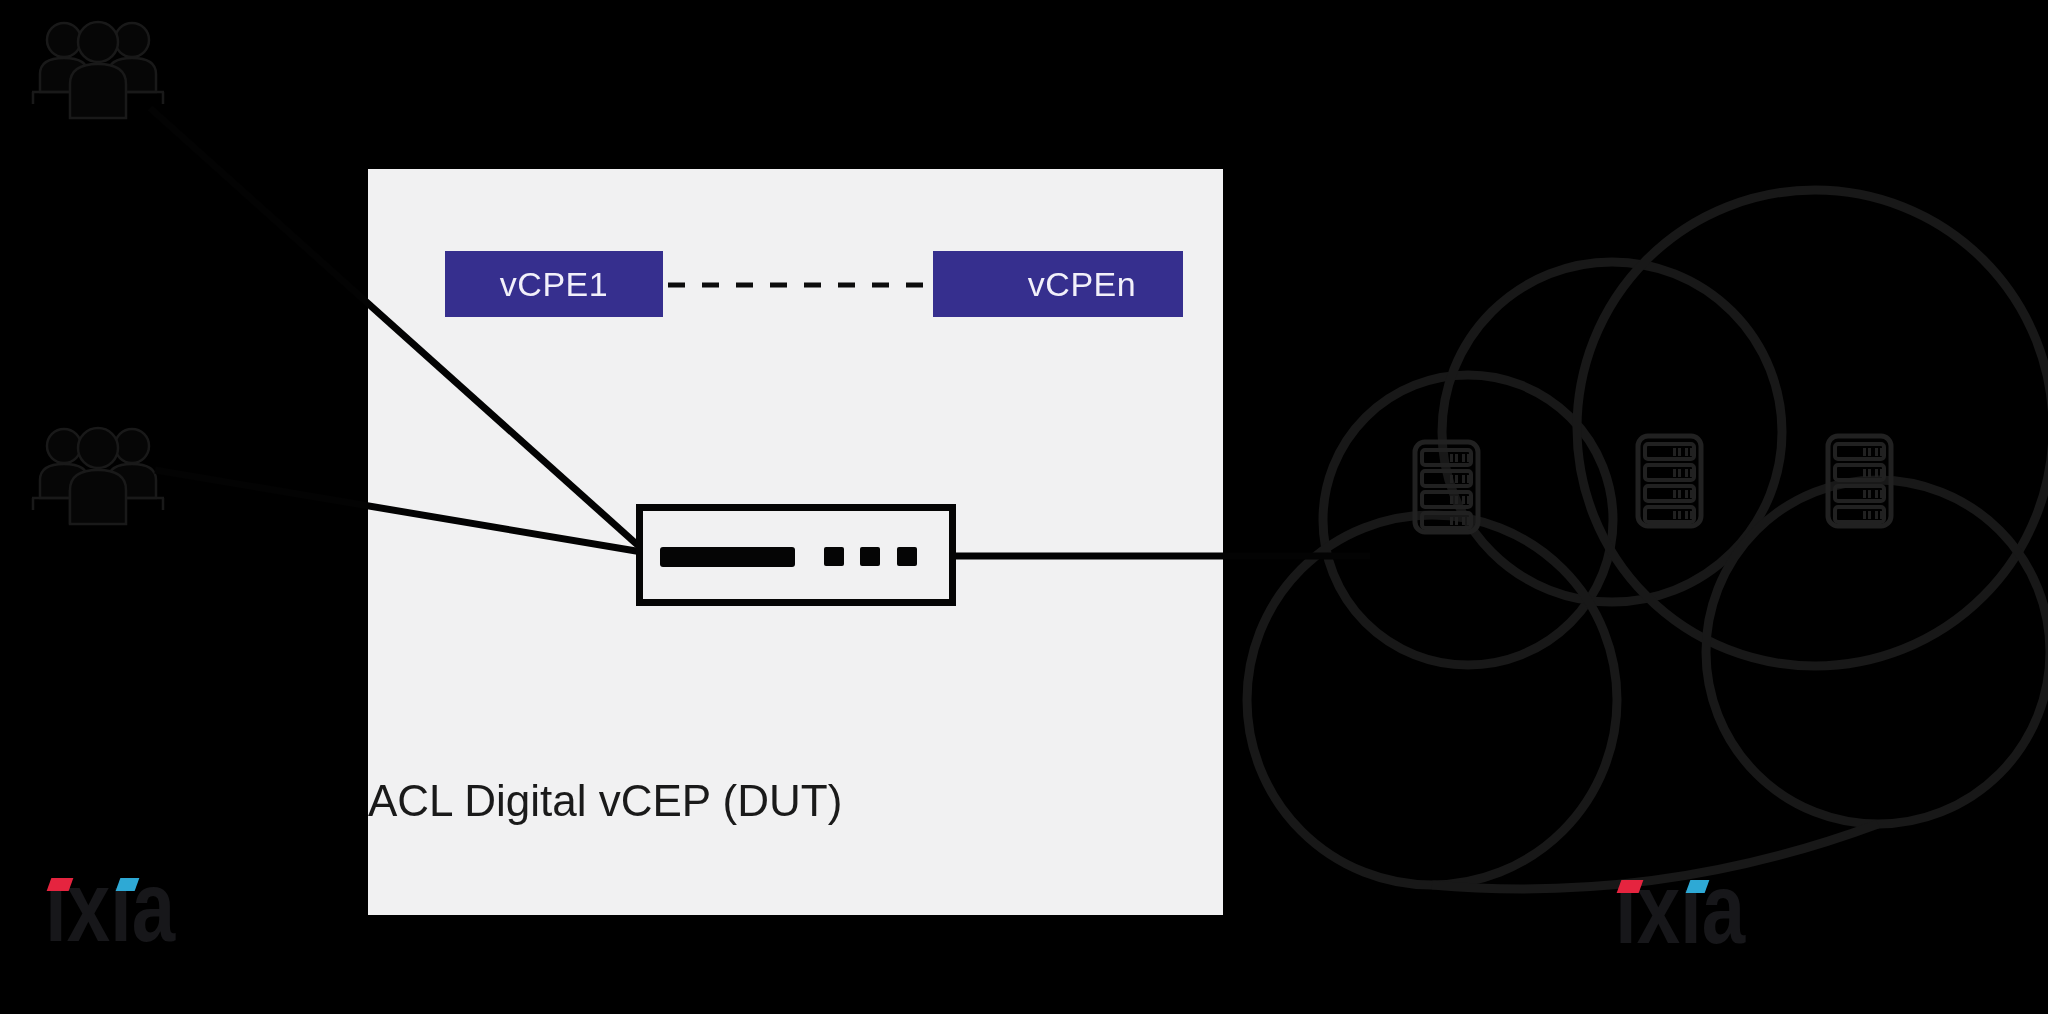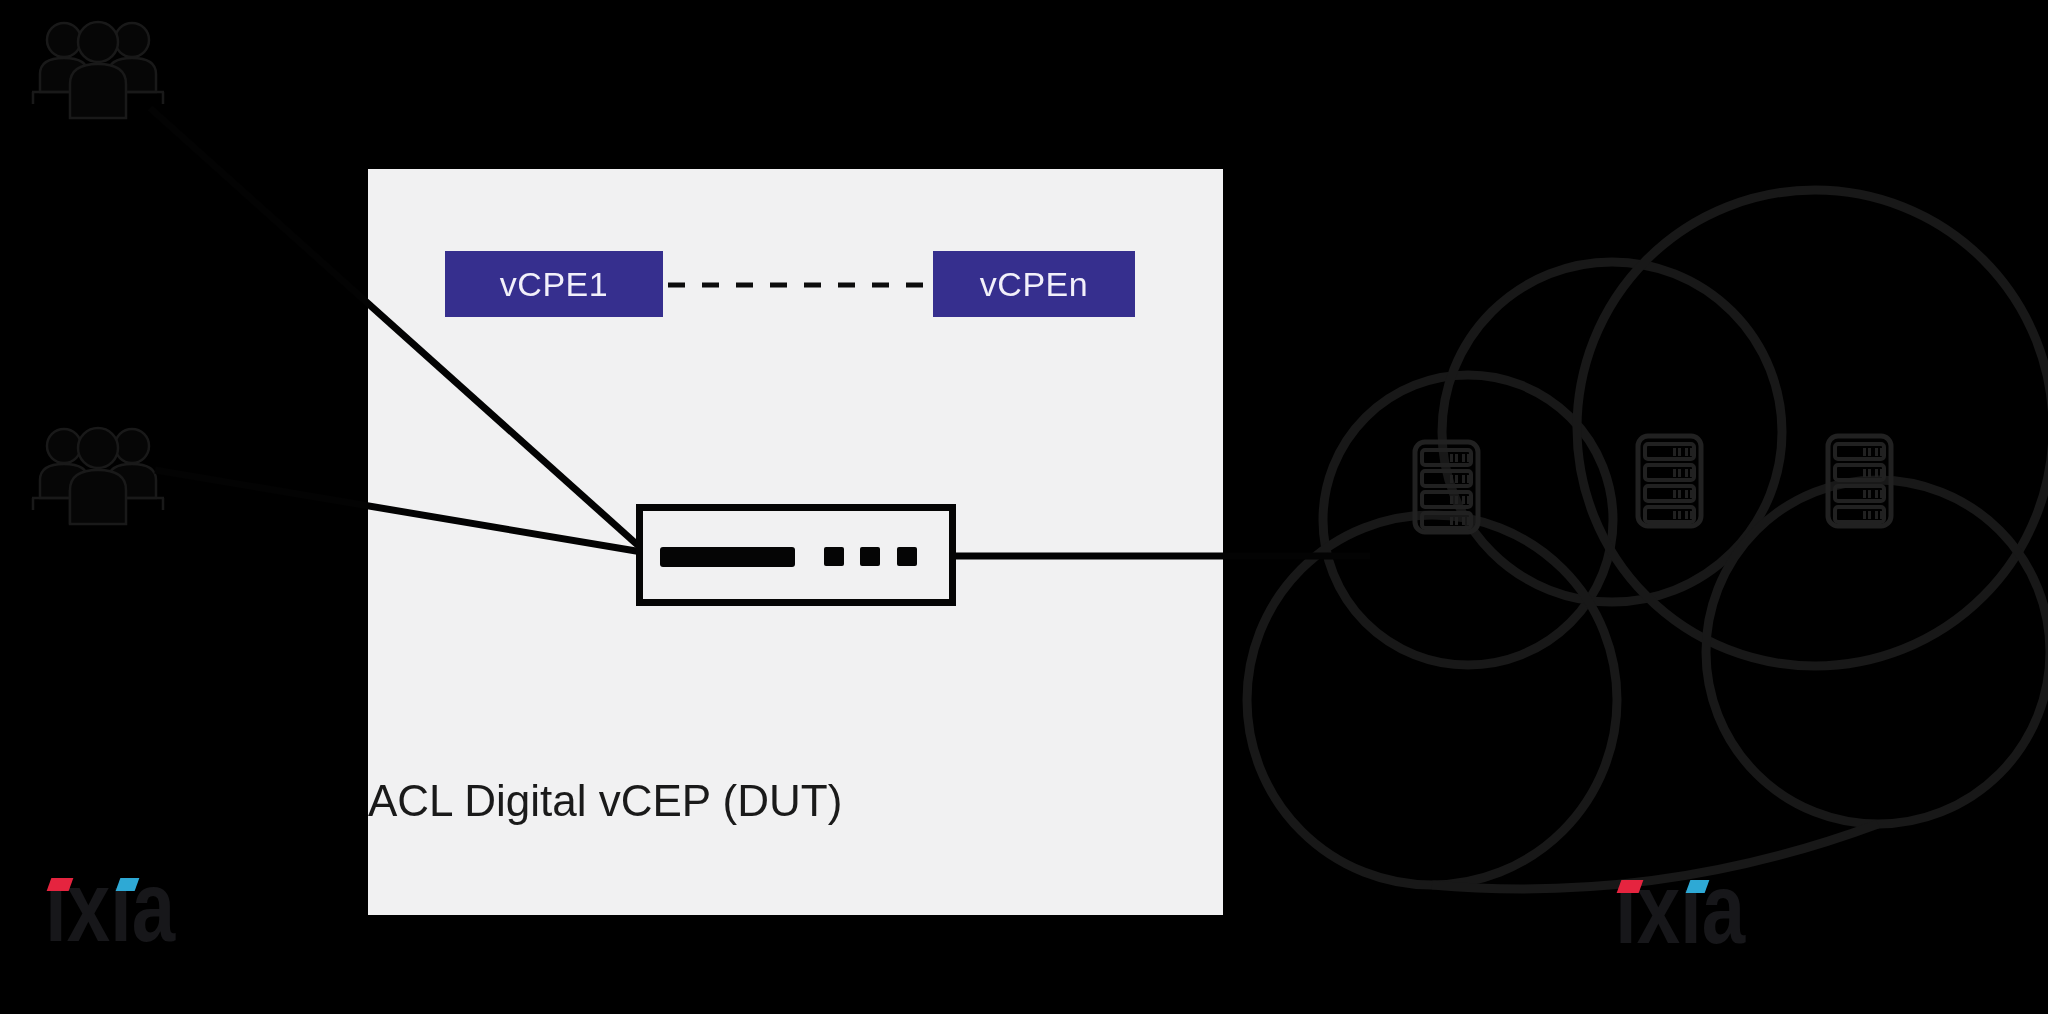--- a/index.html
+++ b/index.html
@@ -12,21 +12,21 @@
 
   
   .dut-panel{position:absolute;left:368px;top:169px;width:855px;height:746px;
              background:#f1f1f2;z-index:1;}
 
   
   .vcpe-node{position:absolute;top:251px;height:66px;background:#362f8e;
              color:#f2f0fa;display:flex;align-items:center;justify-content:center;
              font-size:34px;font-weight:400;letter-spacing:.5px;z-index:3;}
   .vcpe-1{left:445px;width:218px;}
-  .vcpe-n{left:933px;width:202px;}
+  .vcpe-n{left:933px;width:202px;padding-left:48px;}
 
   
   .switch-box{position:absolute;left:636px;top:504px;width:306px;height:88px;
               background:#f1f1f2;border:7px solid #050505;z-index:3;}
   .switch-bar{position:absolute;left:17px;top:36px;width:135px;height:20px;
               background:#050505;border-radius:3px;}
   .switch-dot{position:absolute;top:36px;width:20px;height:19px;background:#050505;border-radius:2px;}
   .sd1{left:181px}.sd2{left:217px}.sd3{left:254px}
 
   

